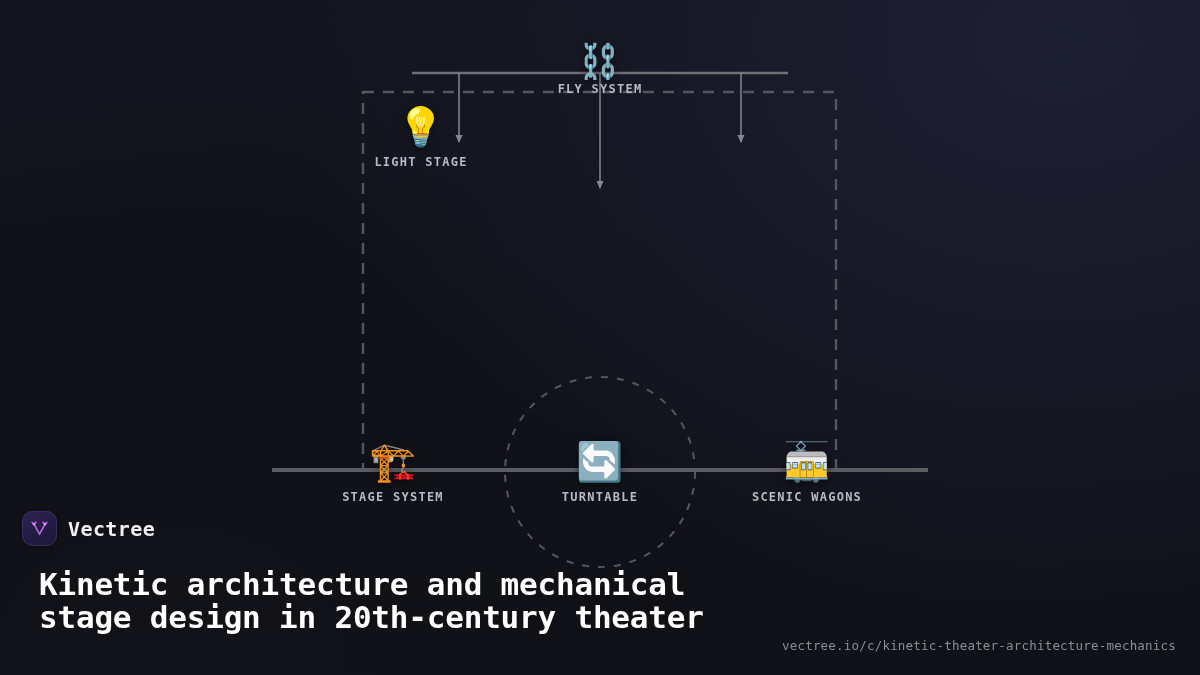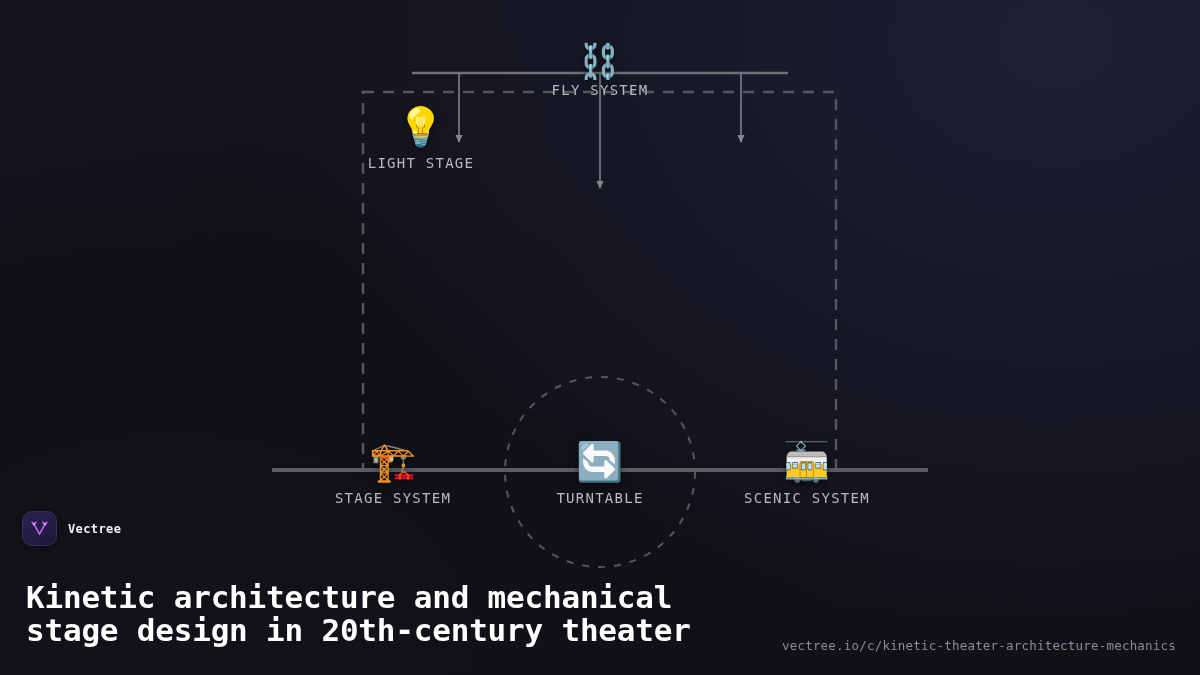--- a/index.html
+++ b/index.html
@@ -41,23 +41,23 @@
   }
   .node .glyph {
     font-family: "DejaVu Sans", sans-serif;
     font-size: 38px;
     line-height: 1;
     text-align: center;
     filter: drop-shadow(0 2px 4px rgba(0,0,0,0.55));
   }
   .node .caption {
     margin-top: 9px;
-    font-size: 14px;
+    font-size: 12px;
     letter-spacing: 1.25px;
-    font-weight: 400;
+    font-weight: 700;
     color: #b9bac4;
     white-space: nowrap;
     text-align: right;
   }
 
   
   .node.fly .glyph { font-size: 34px; }
   .node.fly .caption { margin-top: 4px; }
 
   
@@ -80,31 +80,31 @@
     height: 33px;
     border-radius: 10px;
     background: linear-gradient(150deg, #2b2150 0%, #241c44 55%, #1d1736 100%);
     border: 1px solid #3a2f63;
     display: flex;
     align-items: center;
     justify-content: center;
     box-shadow: 0 1px 4px rgba(0,0,0,0.5);
   }
   #brand-name {
-    font-size: 12px;
+    font-size: 20px;
     font-weight: 700;
     letter-spacing: 0.4px;
     color: #f0f0f5;
   }
   #headline {
     position: absolute;
     left: 22px;
     bottom: 25px;
     width: 720px;
-    margin: 4px;
+    margin: 17px;
     font-size: 31px;
     line-height: 32.5px;
     font-weight: 700;
     letter-spacing: -0.2px;
     color: #ffffff;
   }
   #url {
     position: absolute;
     right: 24px;
     bottom: 22px;
@@ -156,21 +156,21 @@
       <div class="caption">STAGE SYSTEM</div>
     </div>
 
     <div class="node" style="left:600px; top:443px;">
       <div class="glyph">🔄</div>
       <div class="caption">TURNTABLE</div>
     </div>
 
     <div class="node" style="left:807px; top:443px;">
       <div class="glyph">🚋</div>
-      <div class="caption">SCENIC SYSTEM</div>
+      <div class="caption">SCENIC WAGONS</div>
     </div>
 
   </div>
 
   <div id="footer">
 
     <div id="brand-row">
       <div id="brand-mark">
         <svg width="19" height="19" viewBox="0 0 24 24" aria-hidden="true">
           <g stroke="#c76bf0" stroke-width="1.9" stroke-linecap="round" fill="none">

